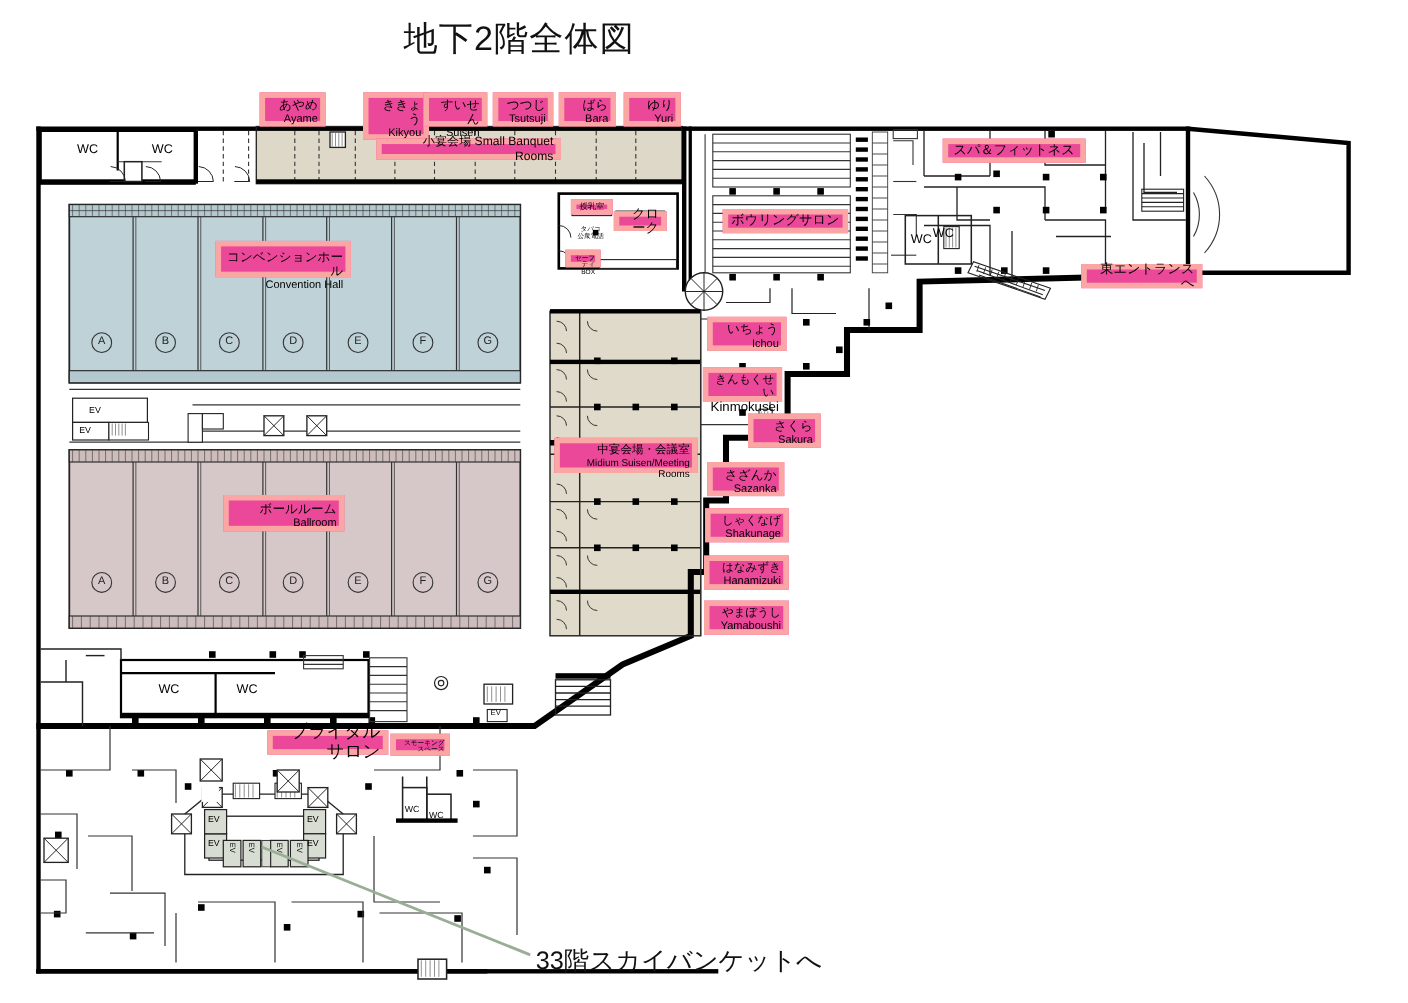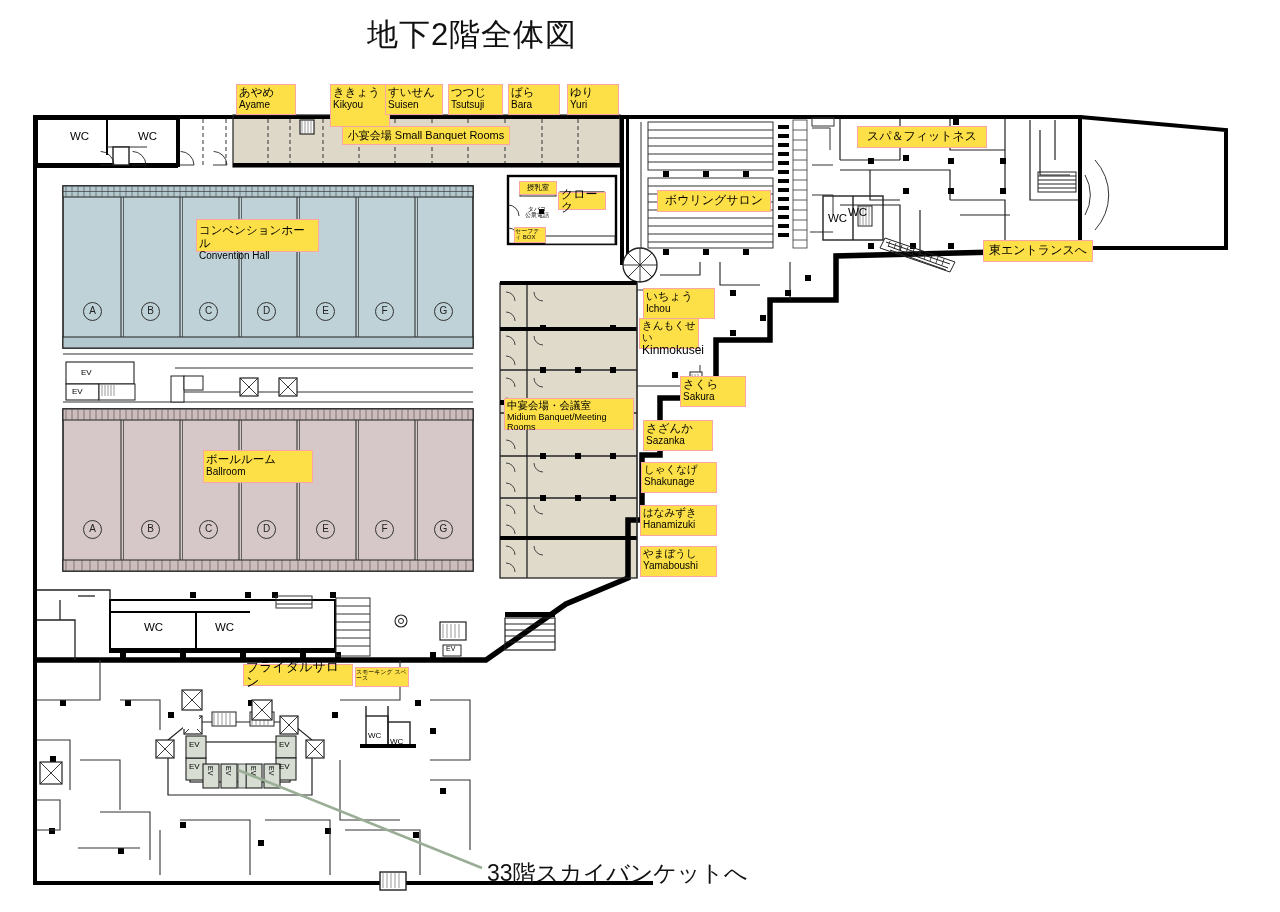--- a/index.html
+++ b/index.html
@@ -6,22 +6,22 @@
   body{width:1280px;height:912px;position:relative;overflow:hidden;
        font-family:"Liberation Sans","DejaVu Sans",sans-serif;color:#000;}
 
   #title{position:absolute;left:0;top:14px;width:1280px;text-align:center;
          font-size:31px;letter-spacing:1px;color:#111;}
   
   #title span{display:inline-block;transform:translateX(-168px);}
 
   #plan{position:absolute;left:0;top:0;width:1280px;height:912px;}
 
-  .lbl{position:absolute;background:#fde047;border:1px solid #fca5a5;
-       box-sizing:border-box;text-align:left;line-height:1.12;
+  .lbl{position:absolute;background:#ec4899;border:5px solid #fca5a5;
+       box-sizing:border-box;text-align:right;line-height:1.12;
        font-size:11px;padding:1px 2px;color:#000;z-index:40;}
   .lbl .jp{display:block;font-size:11.5px;}
   .lbl .en{display:block;font-size:10px;}
   .lbl.one{display:flex;align-items:center;justify-content:center;}
   .lbl.tiny{font-size:7.5px;line-height:1.1;}
   .lbl.mini{font-size:6px;line-height:1.05;}
   .lbl.nb{border:none;background:transparent;}
 
   .plainlbl{position:absolute;font-size:11px;z-index:35;color:#000;}
 
@@ -821,28 +821,28 @@
 <div class="sect" style="left:83px;top:520px;">A</div>
 <div class="sect" style="left:141px;top:520px;">B</div>
 <div class="sect" style="left:199px;top:520px;">C</div>
 <div class="sect" style="left:257px;top:520px;">D</div>
 <div class="sect" style="left:316px;top:520px;">E</div>
 <div class="sect" style="left:375px;top:520px;">F</div>
 <div class="sect" style="left:434px;top:520px;">G</div>
 
 <div class="lbl" style="left:504px;top:398px;width:130px;height:32px;padding-top:1px;">
   <span class="jp" style="font-size:10.5px;">中宴会場・会議室</span>
-  <span class="en" style="font-size:9px;">Midium Banquet/Meeting Rooms</span>
+  <span class="en" style="font-size:9px;">Midium Suisen/Meeting Rooms</span>
 </div>
 
 <div class="lbl" style="left:643px;top:288px;width:72px;height:31px;">
   <span class="jp">いちょう</span>
   <span class="en">Ichou</span>
 </div>
-<div class="lbl" style="left:639px;top:318px;width:60px;height:31px;">
+<div class="lbl" style="left:639px;top:334px;width:72px;height:31px;">
   <span class="jp" style="font-size:10.5px;">きんもくせい</span>
   <span class="en" style="font-size:12px;">Kinmokusei</span>
 </div>
 <div class="lbl" style="left:680px;top:376px;width:66px;height:31px;">
   <span class="jp">さくら</span>
   <span class="en">Sakura</span>
 </div>
 <div class="lbl" style="left:643px;top:420px;width:70px;height:31px;">
   <span class="jp">さざんか</span>
   <span class="en">Sazanka</span>
@@ -865,21 +865,21 @@
 <div class="lbl one" style="left:558px;top:192px;width:48px;height:18px;font-size:12px;">クローク</div>
 <div class="lbl one tiny" style="left:519px;top:181px;width:38px;height:14px;">授乳室</div>
 <div class="lbl nb mini" style="left:515px;top:205px;width:44px;height:18px;text-align:center;">
   <span>タバコ</span><br>
   <span>公衆電話</span>
 </div>
 <div class="lbl mini" style="left:514px;top:227px;width:32px;height:16px;padding:0;">
   <span>セーフティ</span>
   <span>BOX</span>
 </div>
-<div class="lbl one" style="left:243px;top:664px;width:110px;height:22px;font-size:13px;">ブライダルサロン</div>
+<div class="lbl one" style="left:243px;top:664px;width:110px;height:22px;font-size:16px;">ブライダルサロン</div>
 <div class="lbl mini" style="left:355px;top:667px;width:54px;height:20px;padding:1px 0;">
   <span>スモーキング</span>
   <span>スペース</span>
 </div>
 <div class="lbl one" style="left:983px;top:240px;width:110px;height:22px;font-size:12px;">東エントランスへ</div>
 
 <div class="wcl" style="left:70px;top:130px;">WC</div>
 <div class="wcl" style="left:138px;top:130px;">WC</div>
 <div class="wcl" style="left:828px;top:212px;">WC</div>
 <div class="wcl" style="left:848px;top:206px;">WC</div>

